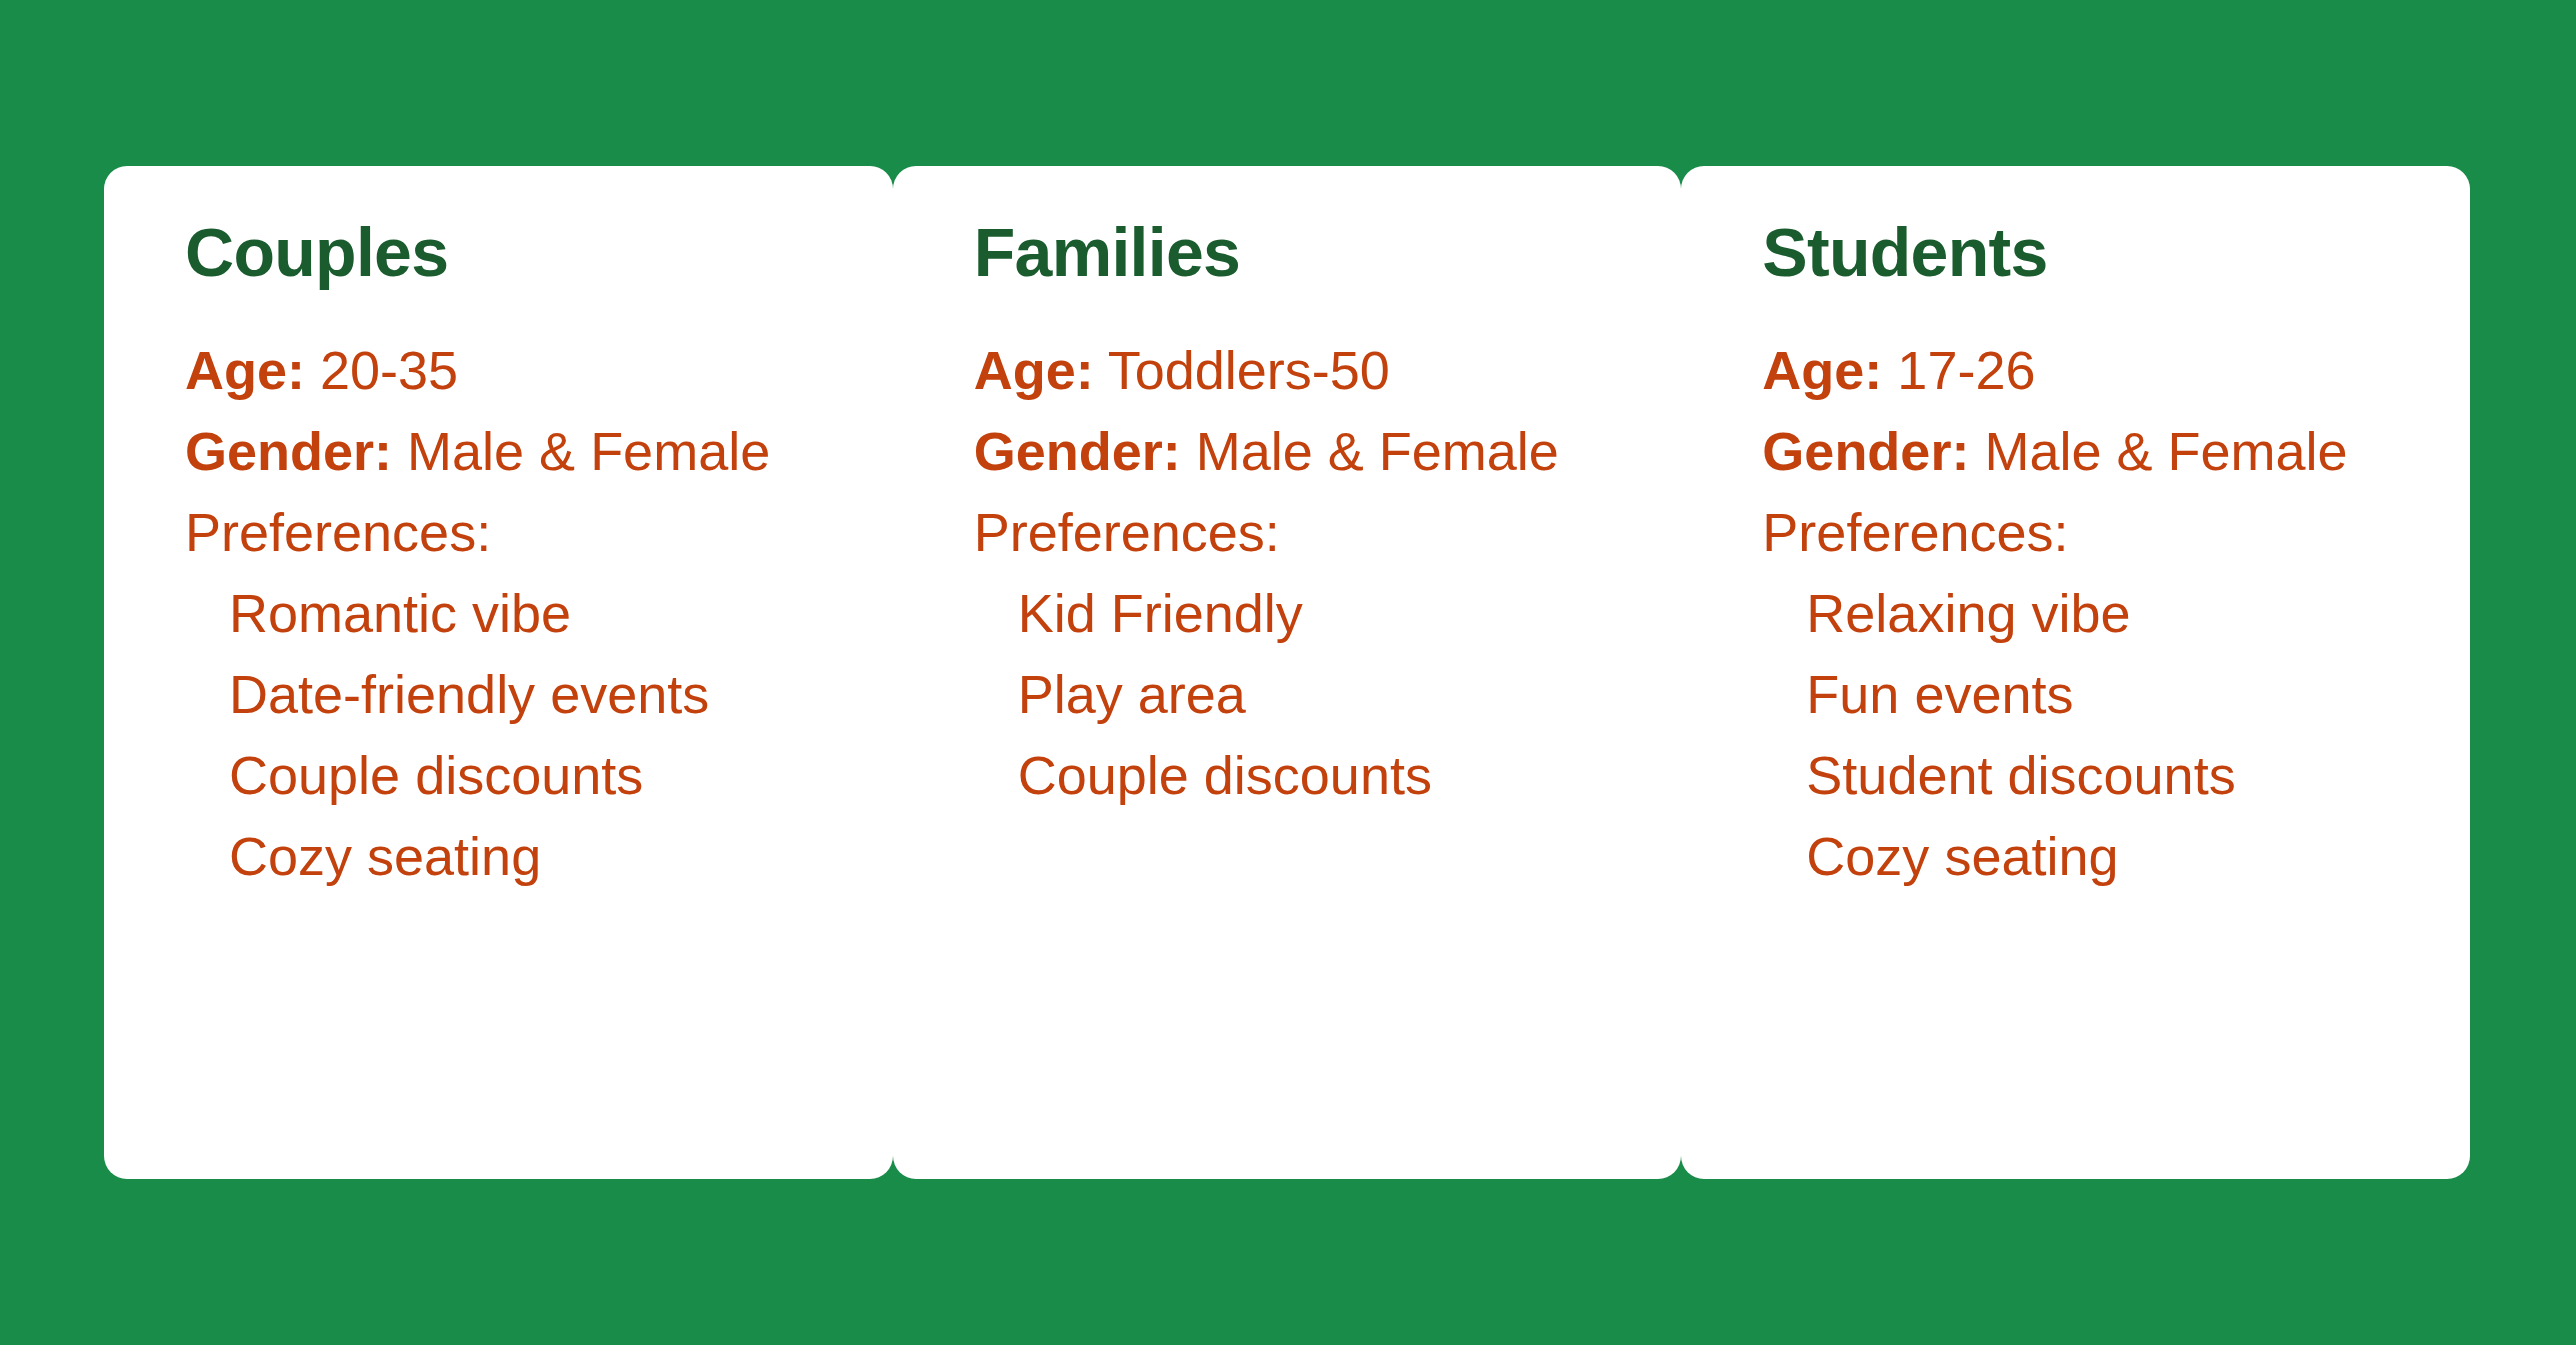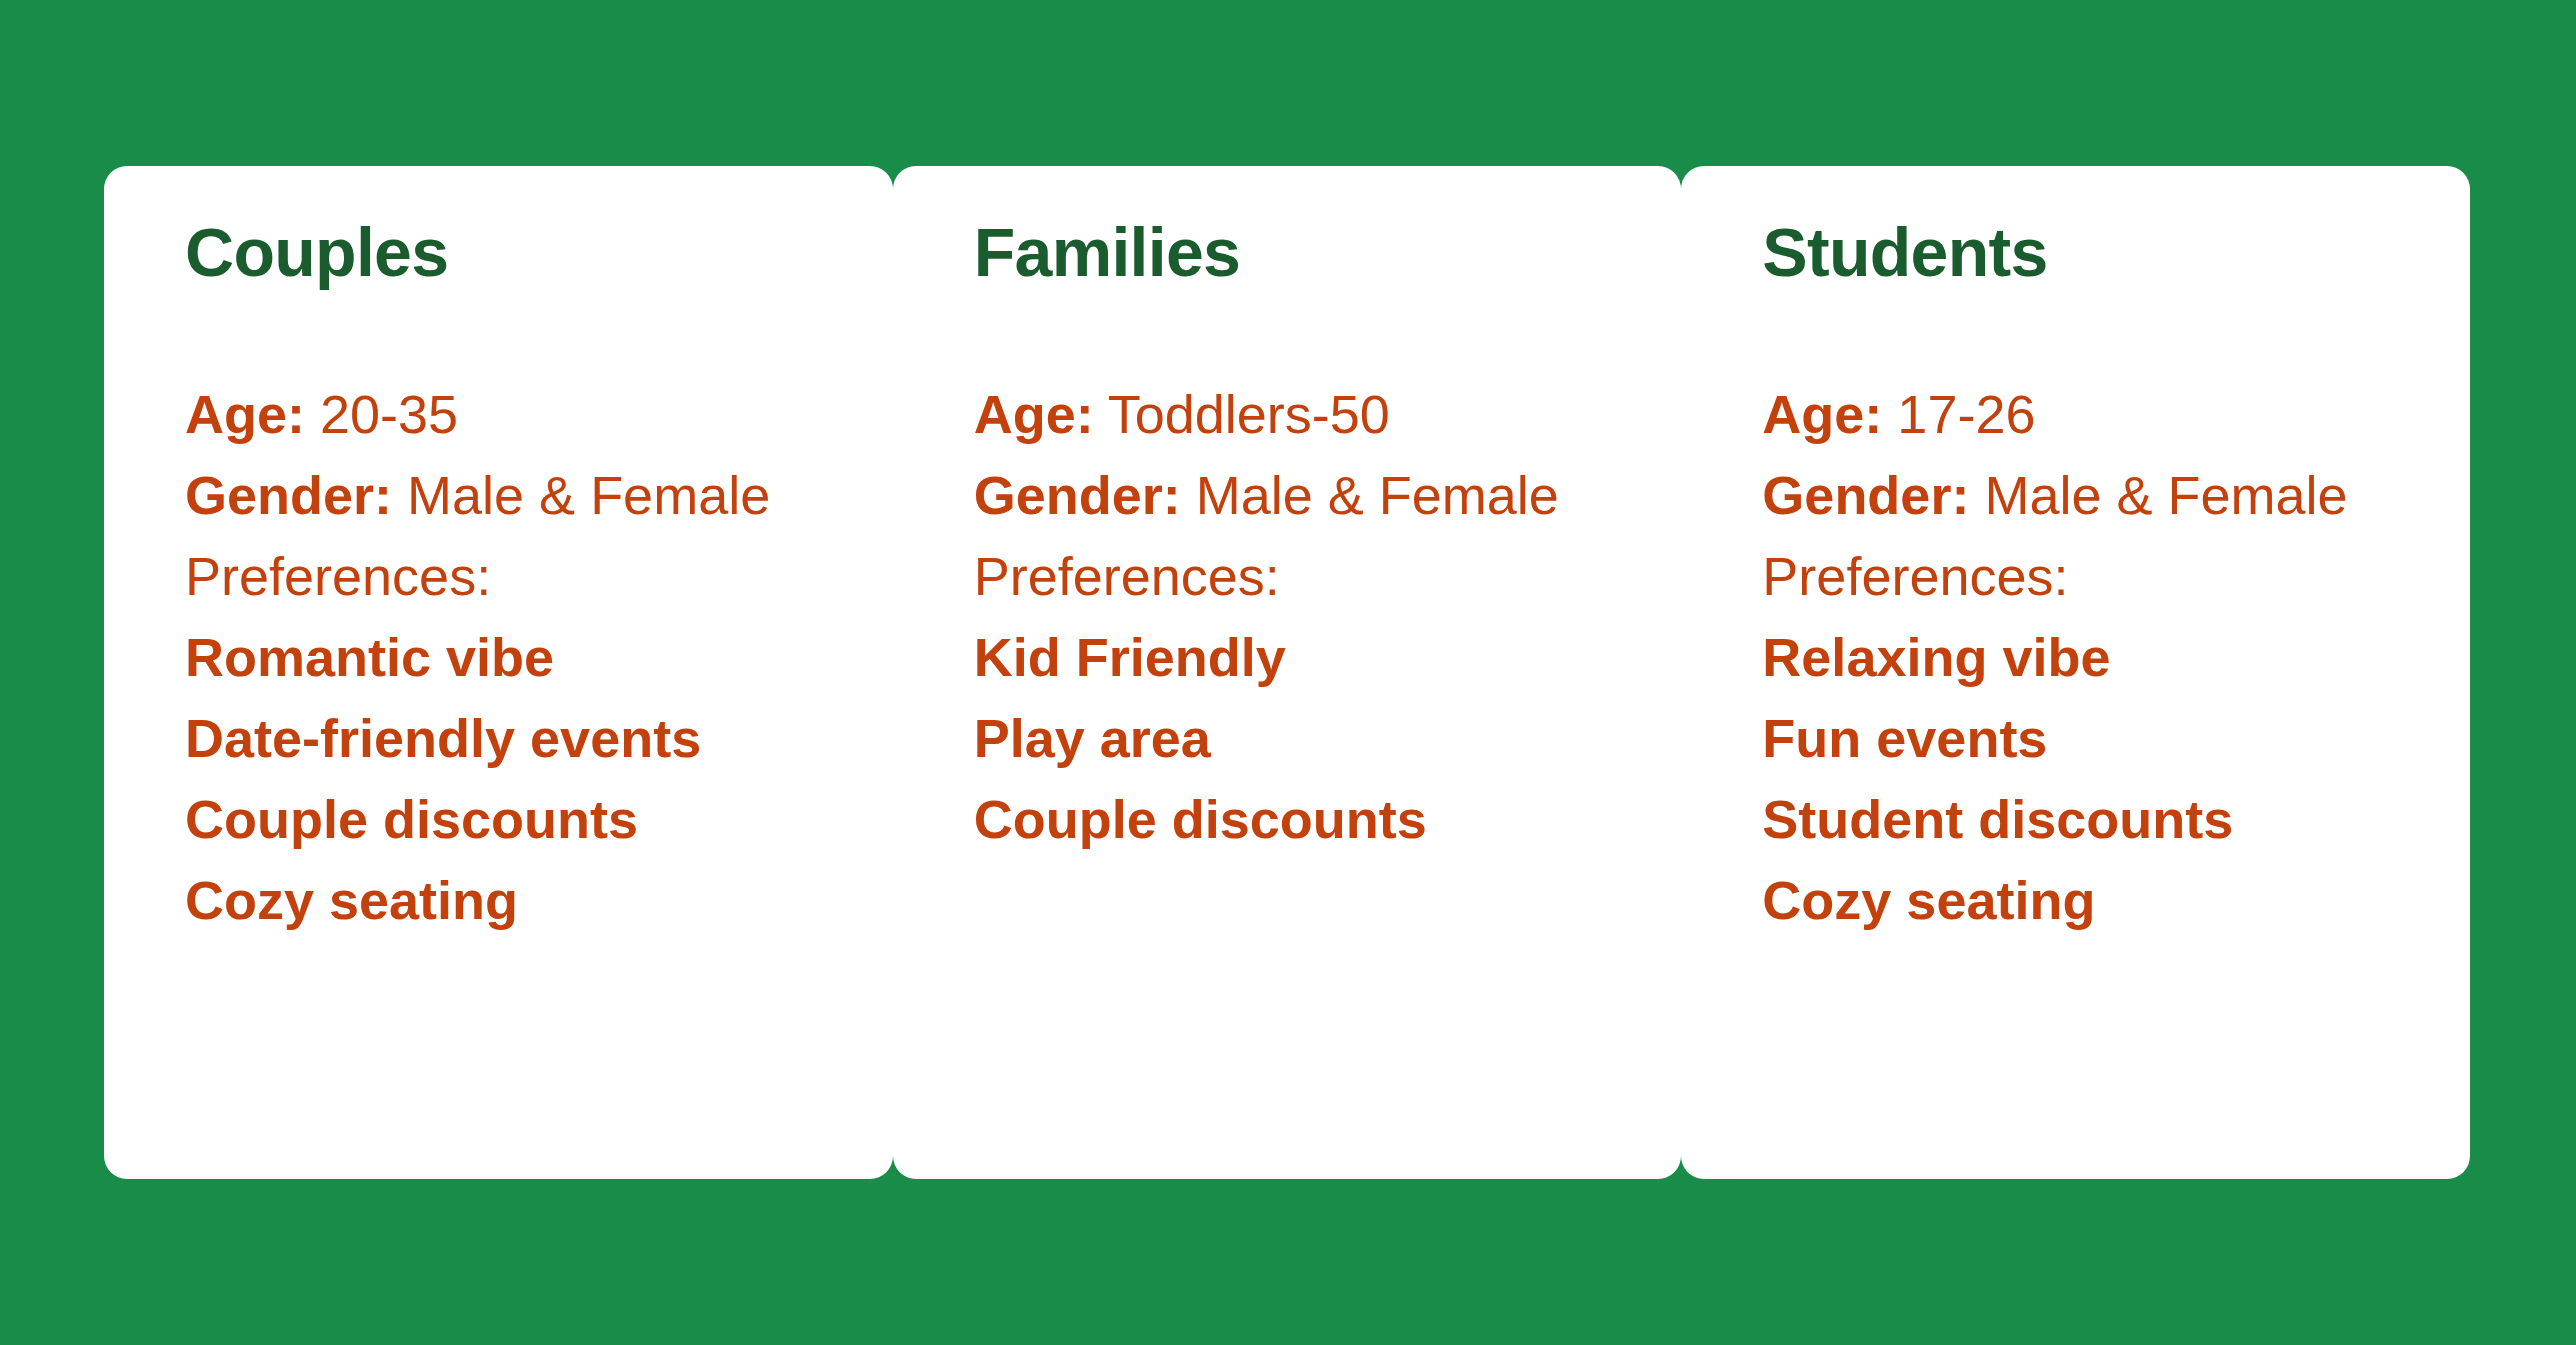--- a/index.html
+++ b/index.html
@@ -34,21 +34,20 @@
   .persona-card {
     width: 859px;
     background: #FFFFFF;
     border-radius: 23px;
     box-sizing: border-box;
     padding: 52px 43px 0 81px;
     display: flex;
     flex-direction: column;
     align-items: flex-start;
     overflow: hidden;
-    gap: 44px;
   }
   .card-title {
     font-size: 68px;
     font-weight: bold;
     color: #1A5C2E;
     line-height: 1.0;
     margin: 0 0 44px 0;
     letter-spacing: -0.7px;
     white-space: nowrap;
   }
@@ -68,21 +67,22 @@
   }
   .attr-value {
     font-weight: normal;
   }
   .prefs-label {
     display: block;
     font-weight: normal;
   }
   .pref-item {
     display: block;
-    font-weight: bold;
+    font-weight: normal;
+    margin-left: 44px;
   }
 </style>
 </head>
 <body>
 
 <div id="persona-board">
   <div class="cards-row">
 
     <div class="persona-card">
       <div class="card-title">Couples</div>

